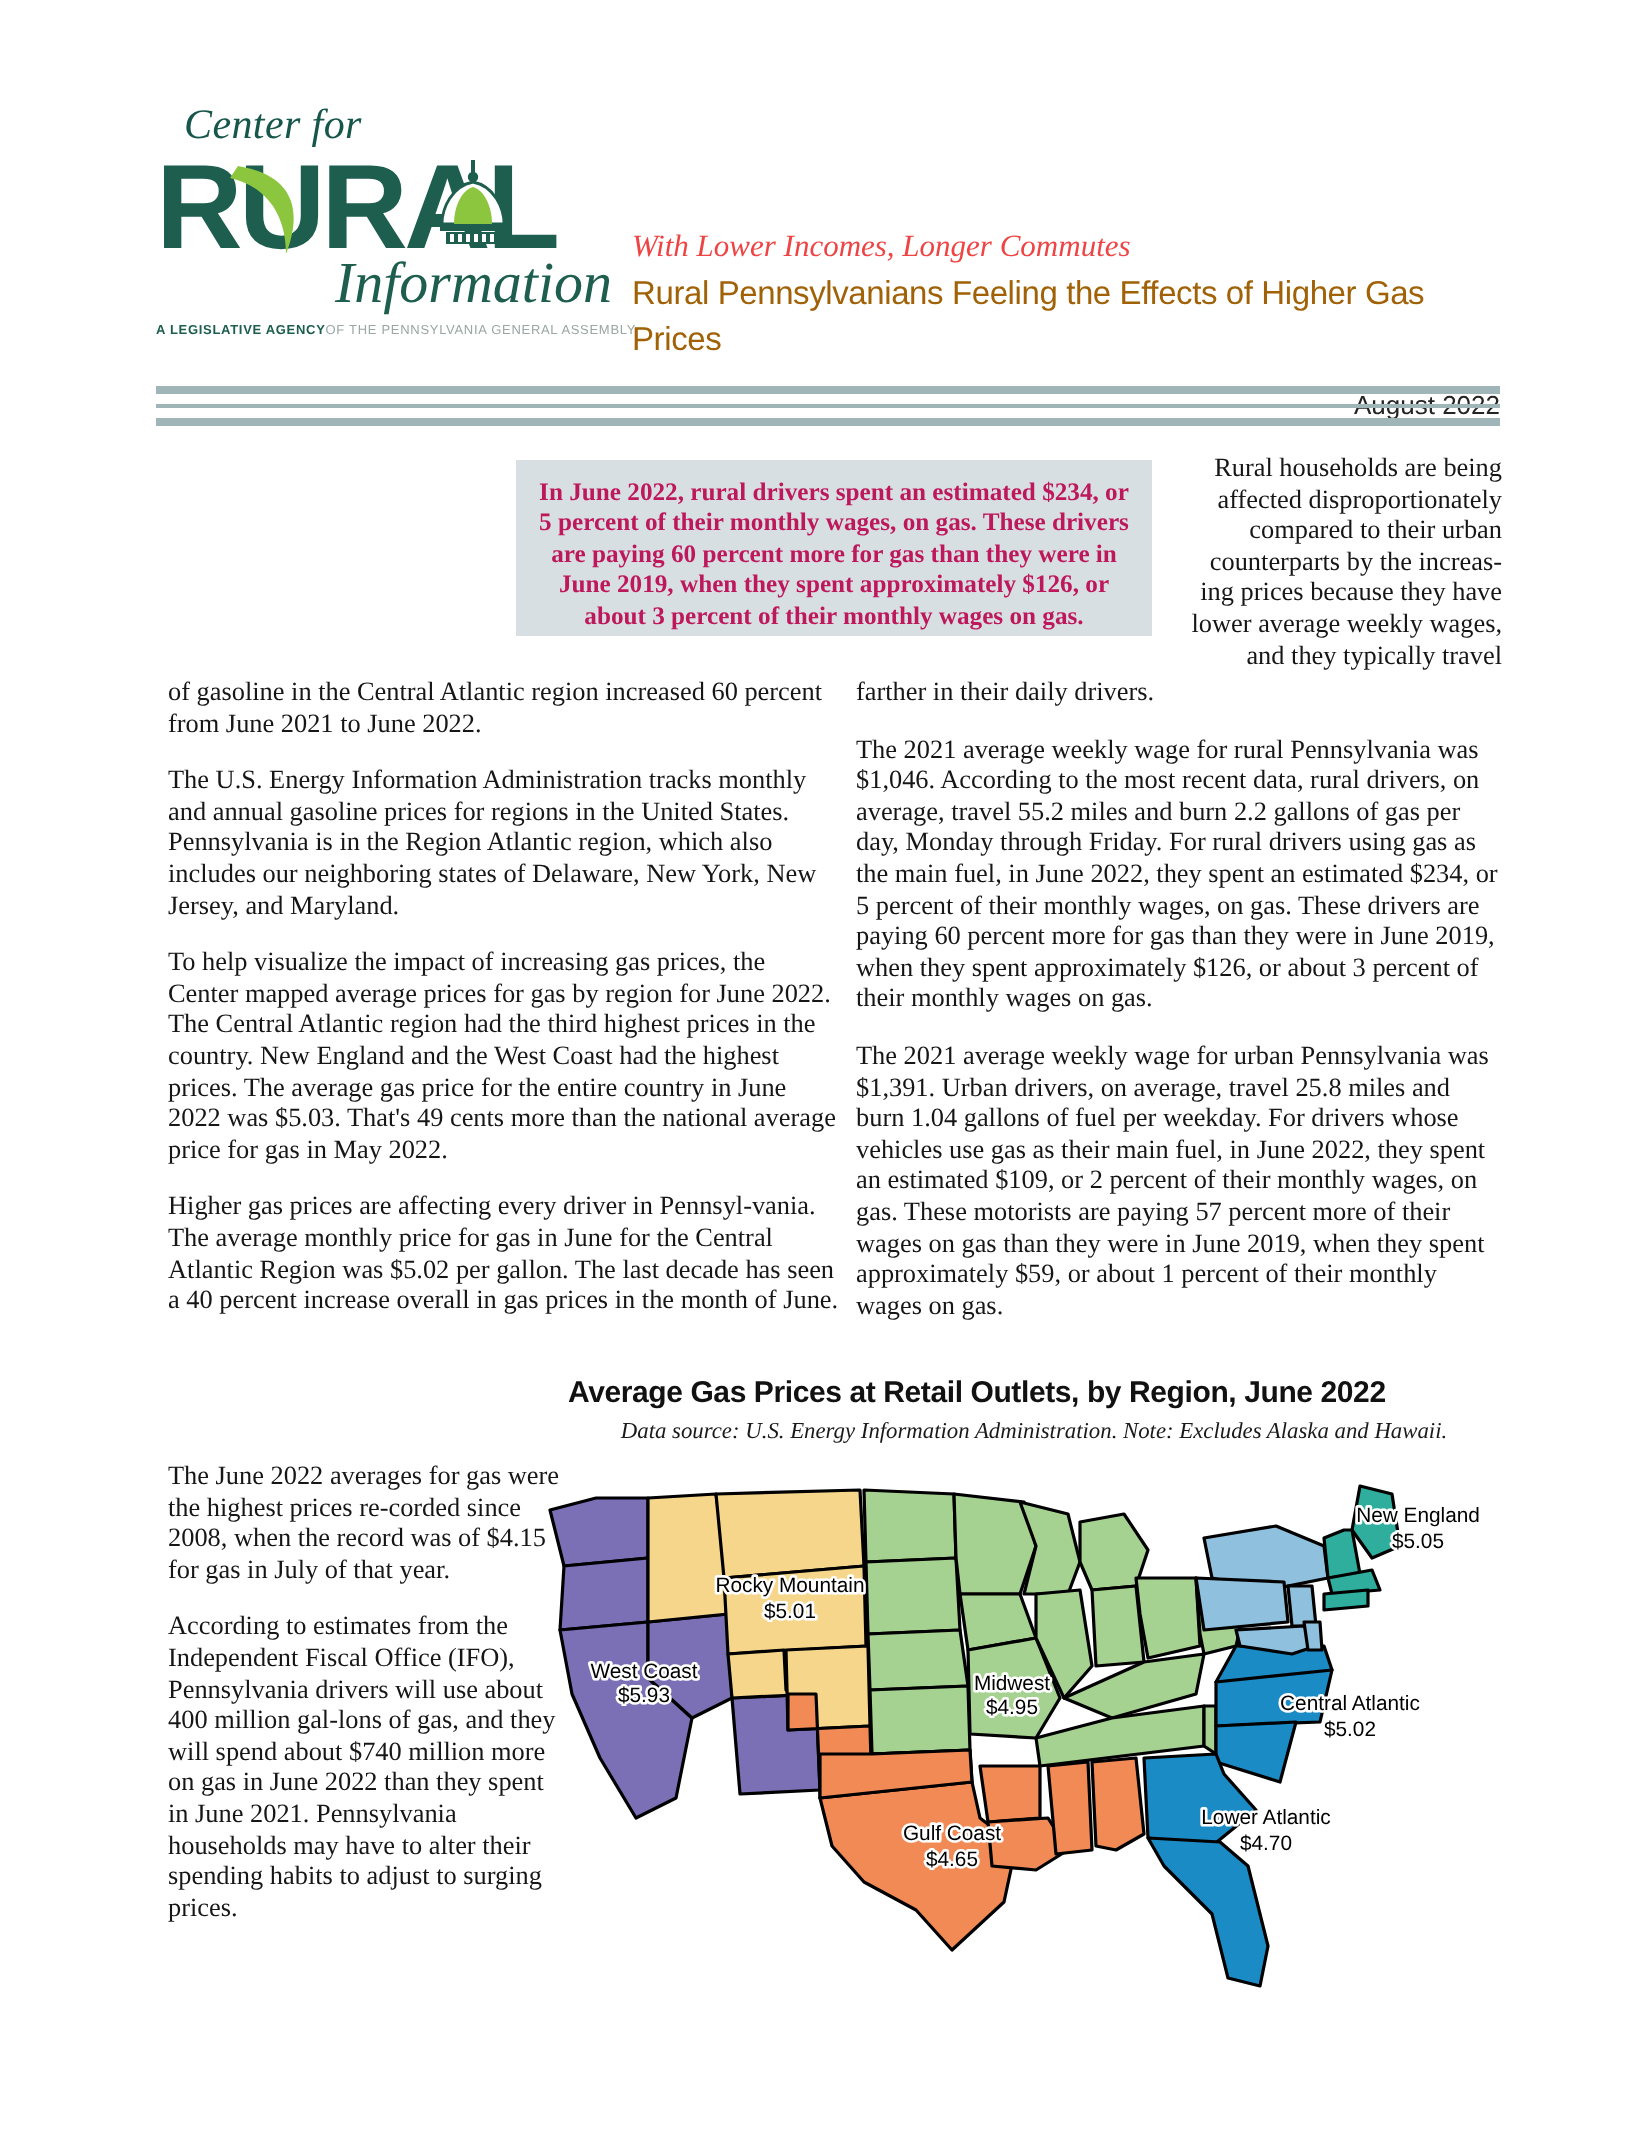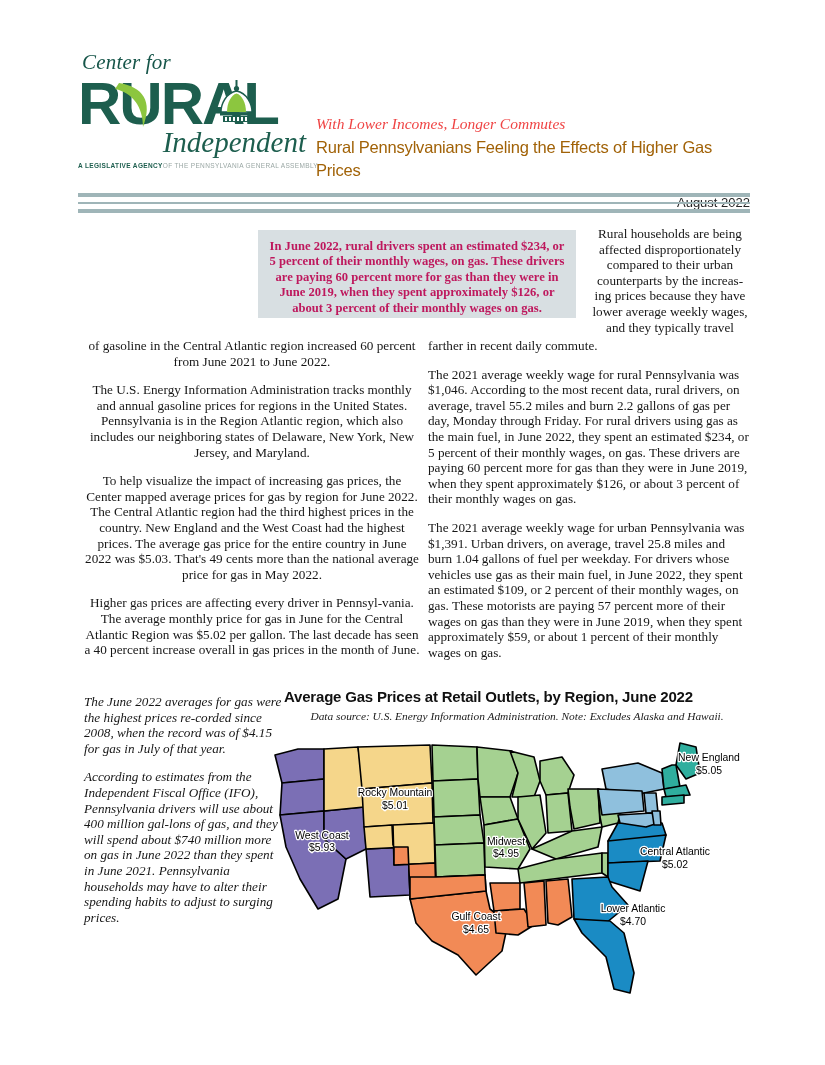--- a/index.html
+++ b/index.html
@@ -35,21 +35,21 @@
     top: 0;
     width: 228px;
   }
   .logo-centerfor {
     font-family: "Liberation Serif", serif;
     font-style: italic;
     font-size: 21px;
     color: #17564a;
     letter-spacing: 0.2px;
     line-height: 1;
-    margin-left: 4px;
+    margin-left: 14px;
   }
   .logo-rural-wrap {
     position: relative;
     height: 56px;
     margin-top: 2px;
   }
   .logo-rural {
     font-family: "Liberation Sans", sans-serif;
     font-weight: bold;
     font-size: 60px;
@@ -158,33 +158,31 @@
 
   .col-left-top {
     left: 84px;
     top: 226px;
     width: 160px;
   }
   .col-left-main {
     left: 84px;
     top: 338px;
     width: 336px;
-    text-align: center;
   }
   .col-left-lower {
     left: 84px;
-    top: 694px;
+    top: 730px;
     width: 198px;
-    font-style: italic;
   }
   .col-right-top {
     left: 589px;
     top: 226px;
     width: 162px;
-    text-align: center;
+    text-align: right;
   }
   .col-right-main {
     left: 428px;
     top: 338px;
     width: 323px;
   }
 
   
   .pullquote {
     position: absolute;
@@ -283,21 +281,21 @@
           <rect x="9" y="37" width="27" height="6" fill="#1d5e4e"></rect>
           <rect x="11" y="38" width="2" height="4" fill="#ffffff"></rect>
           <rect x="15" y="38" width="2" height="4" fill="#ffffff"></rect>
           <rect x="19" y="38" width="2" height="4" fill="#ffffff"></rect>
           <rect x="23" y="38" width="2" height="4" fill="#ffffff"></rect>
           <rect x="27" y="38" width="2" height="4" fill="#ffffff"></rect>
           <rect x="31" y="38" width="2" height="4" fill="#ffffff"></rect>
         </svg>
       </div>
 
-      <div class="logo-penn">Independent</div>
+      <div class="logo-penn">Information</div>
 
       <div class="logo-agency">
         <span class="bold">A LEGISLATIVE AGENCY</span><span class="light">OF THE PENNSYLVANIA GENERAL ASSEMBLY</span>
       </div>
     </div>
 
     <div class="titles">
       <div class="kicker">With Lower Incomes, Longer Commutes</div>
       <div class="headline">Rural Pennsylvanians Feeling the Effects of Higher Gas Prices</div>
       <div class="issue-date">August 2022</div>
@@ -323,21 +321,21 @@
     <p>To help visualize the impact of increasing gas prices, the Center mapped average prices for gas by region for June 2022. The Central Atlantic region had the third highest prices in the country. New England and the West Coast had the highest prices. The average gas price for the entire country in June 2022 was $5.03. That's 49 cents more than the national average price for gas in May 2022.</p>
     <p>Higher gas prices are affecting every driver in Pennsyl-vania. The average monthly price for gas in June for the Central Atlantic Region was $5.02 per gallon. The last decade has seen a 40 percent increase overall in gas prices in the month of June.</p>
   </div>
 
   <div class="col col-left-lower">
     <p>The June 2022 averages for gas were the highest prices re-corded since 2008, when the record was of $4.15 for gas in July of that year.</p>
     <p>According to estimates from the Independent Fiscal Office (IFO), Pennsylvania drivers will use about 400 million gal-lons of gas, and they will spend about $740 million more on gas in June 2022 than they spent in June 2021. Pennsylvania households may have to alter their spending habits to adjust to surging prices.</p>
   </div>
 
   <div class="col col-right-main">
-    <p>farther in recent daily commute.</p>
+    <p>farther in their daily drivers.</p>
     <p>The 2021 average weekly wage for rural Pennsylvania was $1,046. According to the most recent data, rural drivers, on average, travel 55.2 miles and burn 2.2 gallons of gas per day, Monday through Friday. For rural drivers using gas as the main fuel, in June 2022, they spent an estimated $234, or 5 percent of their monthly wages, on gas. These drivers are paying 60 percent more for gas than they were in June 2019, when they spent approximately $126, or about 3 percent of their monthly wages on gas.</p>
     <p>The 2021 average weekly wage for urban Pennsylvania was $1,391. Urban drivers, on average, travel 25.8 miles and burn 1.04 gallons of fuel per weekday. For drivers whose vehicles use gas as their main fuel, in June 2022, they spent an estimated $109, or 2 percent of their monthly wages, on gas. These motorists are paying 57 percent more of their wages on gas than they were in June 2019, when they spent approximately $59, or about 1 percent of their monthly wages on gas.</p>
   </div>
 
   <div class="map-title">Average Gas Prices at Retail Outlets, by Region, June 2022</div>
   <div class="map-source">Data source: U.S. Energy Information Administration. Note: Excludes Alaska and Hawaii.</div>
 
   <div class="map-wrap">
     <svg viewBox="0 0 500 300" width="500" height="300">
       <g stroke="#000000" stroke-width="1.6" stroke-linejoin="round">

